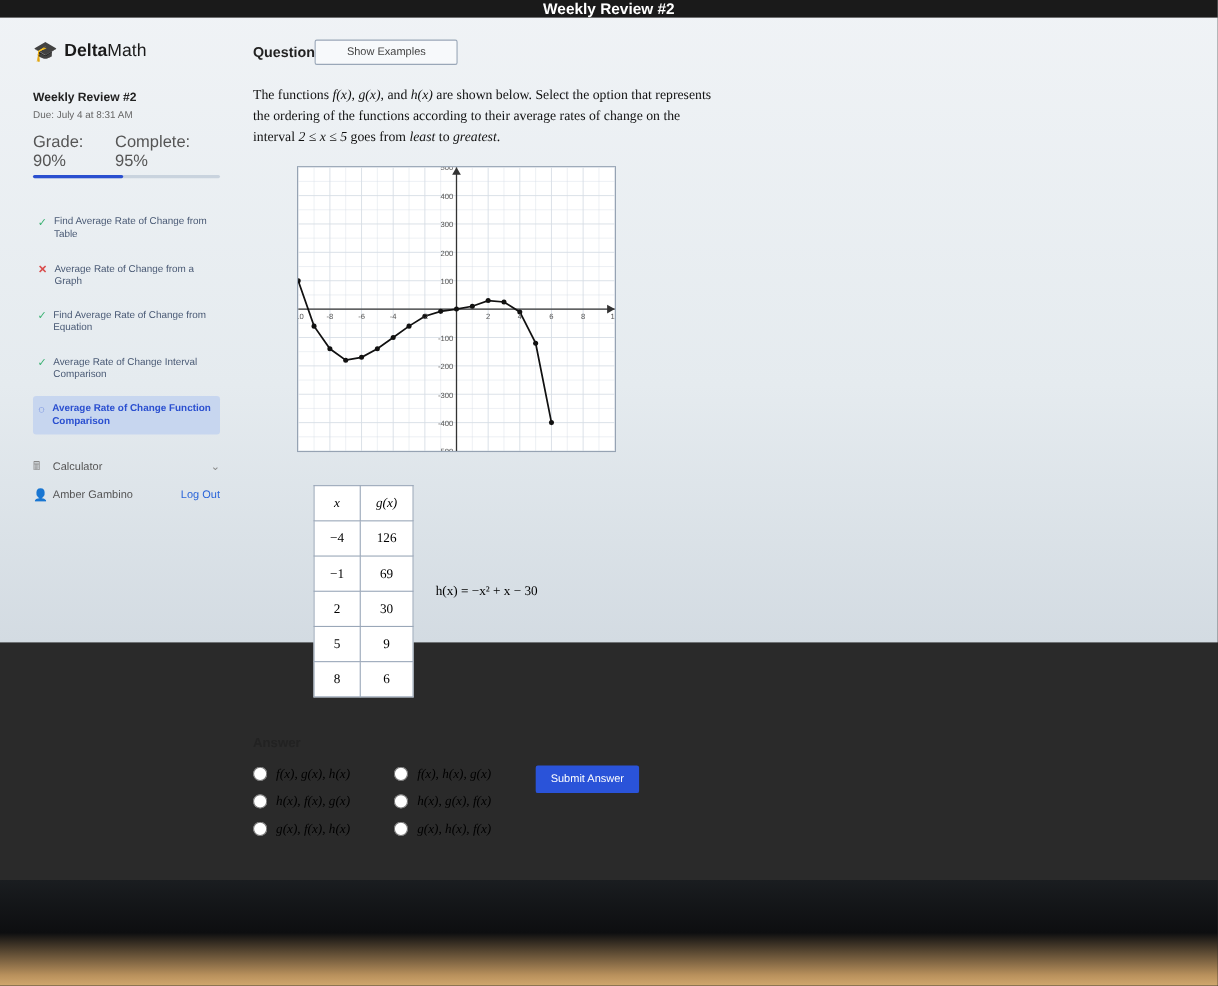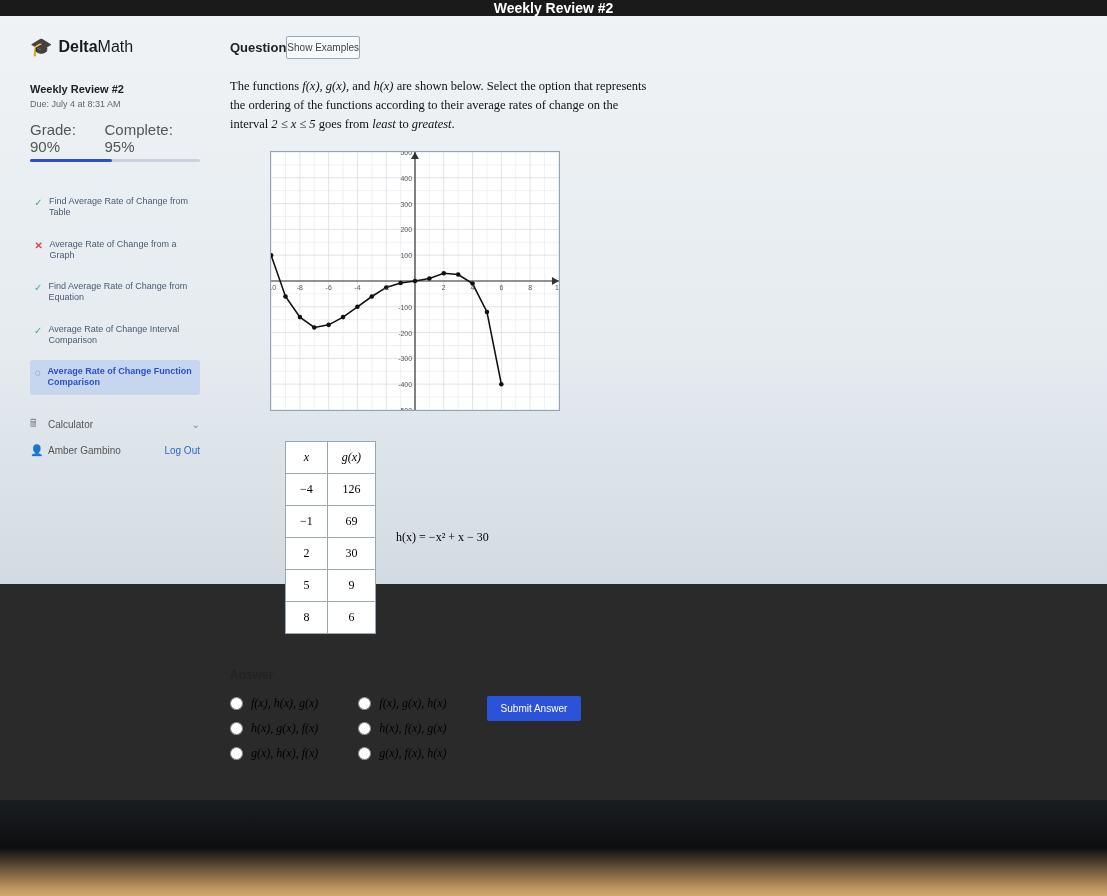--- a/index.html
+++ b/index.html
@@ -81,21 +81,21 @@
     flex: 1;
     min-width: 0;
   }
   .q-header {
     display: flex; justify-content: flex-start; align-items: center;
     margin-bottom: 18px;
   }
   .q-title { font-weight: 700; font-size: 13px; color:#222; }
   .examples-btn {
     border:1px solid #9aa7b8; background:#f7f9fb;
-    padding: 5px 0; font-size: 10px; color:#444;
+    padding: 5px 28px; font-size: 10px; color:#444;
     border-radius:2px; cursor:pointer;
   }
   .prompt {
     font-family: Georgia, "Times New Roman", serif;
     font-size: 12.5px; line-height:1.5; color:#111;
     max-width: 420px; margin-bottom: 18px;
   }
   .prompt .math { font-style: italic; }
   .prompt .em { font-style: italic; }
 
@@ -346,46 +346,46 @@
                 <td>6</td>
               </tr>
             </tbody>
         </table>
         <div class="eq">h(x) = −x² + x − 30</div>
       </div>
 
       <div class="answer-section">
         <div class="ans-label">Answer</div>
         <div class="ans-grid">
+          <div class="ans-col" id="ans-col2">
+              <label class="ans-opt">
+                <input type="radio" name="ans" style="">
+                <span>f(x), g(x), h(x)</span>
+              </label>
+              <label class="ans-opt">
+                <input type="radio" name="ans" style="">
+                <span>h(x), f(x), g(x)</span>
+              </label>
+              <label class="ans-opt">
+                <input type="radio" name="ans" style="">
+                <span>g(x), f(x), h(x)</span>
+              </label>
+            </div>
           <div class="ans-col" id="ans-col1">
               <label class="ans-opt">
                 <input type="radio" name="ans" style="">
                 <span>f(x), h(x), g(x)</span>
               </label>
               <label class="ans-opt">
                 <input type="radio" name="ans" style="">
                 <span>h(x), g(x), f(x)</span>
               </label>
               <label class="ans-opt">
                 <input type="radio" name="ans" style="">
                 <span>g(x), h(x), f(x)</span>
-              </label>
-            </div>
-          <div class="ans-col" id="ans-col2">
-              <label class="ans-opt">
-                <input type="radio" name="ans" style="">
-                <span>f(x), g(x), h(x)</span>
-              </label>
-              <label class="ans-opt">
-                <input type="radio" name="ans" style="">
-                <span>h(x), f(x), g(x)</span>
-              </label>
-              <label class="ans-opt">
-                <input type="radio" name="ans" style="">
-                <span>g(x), f(x), h(x)</span>
               </label>
             </div>
           <button class="submit-btn">Submit Answer</button>
         </div>
       </div>
     </main>
   </div>
 </div>
 <div class="bottom-strip"></div>
 

